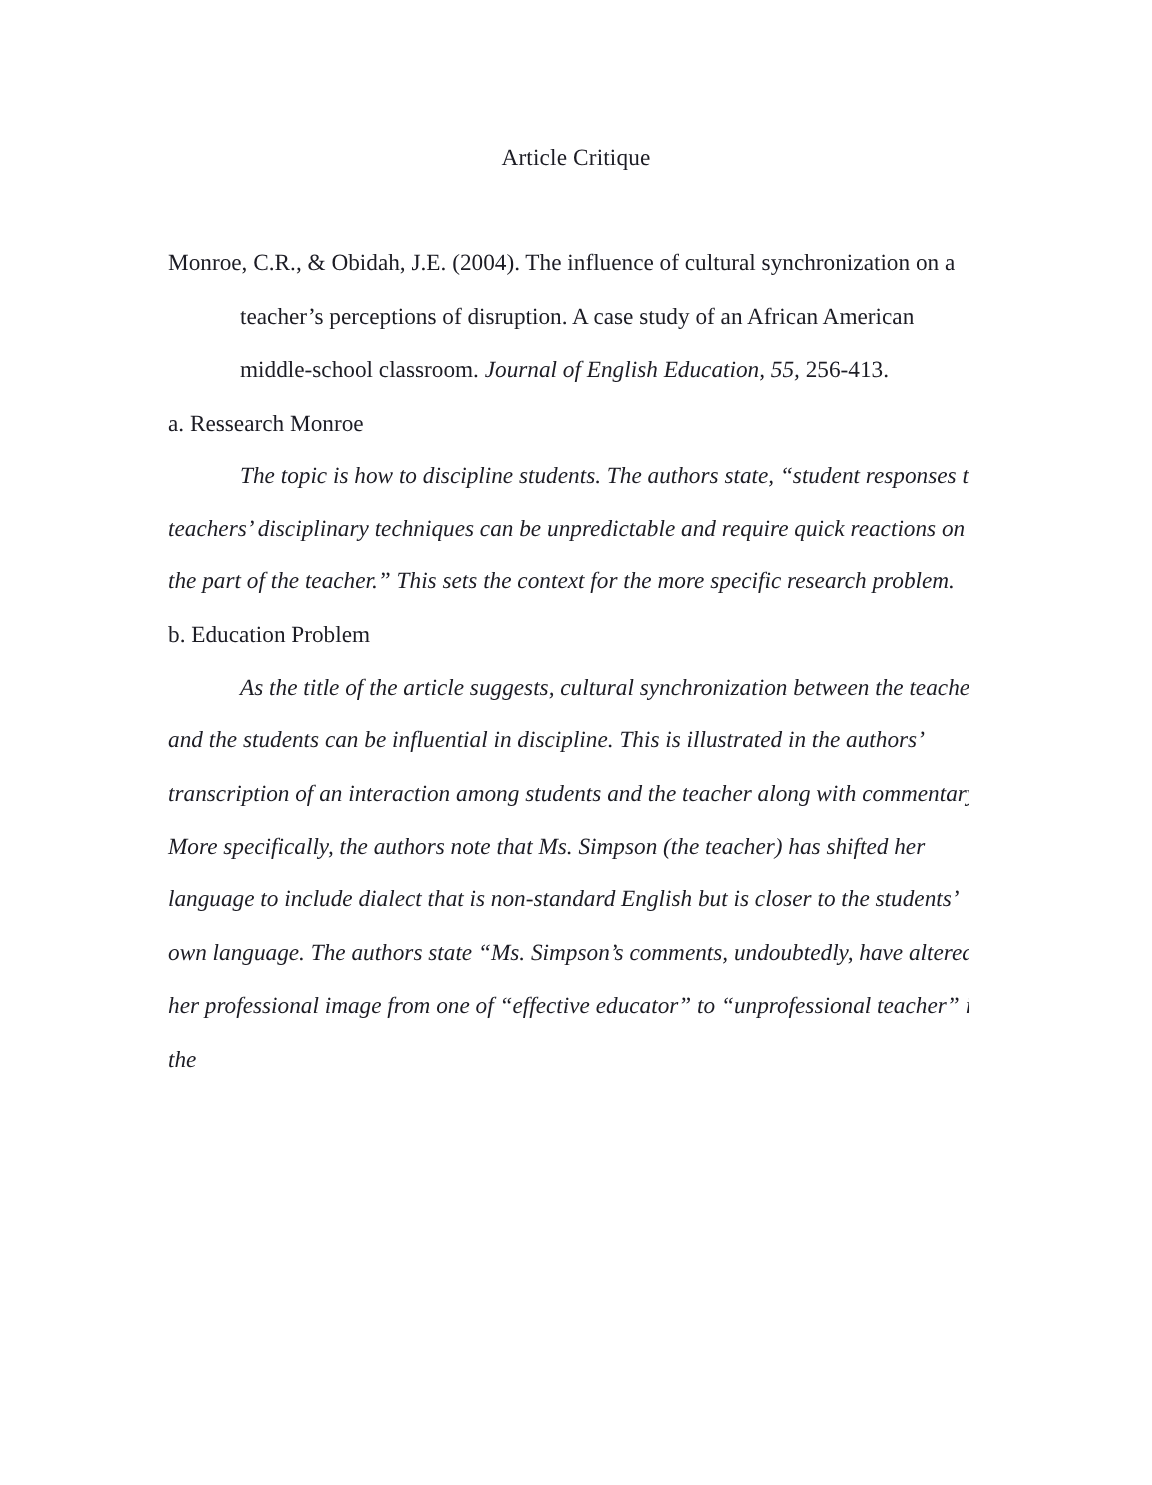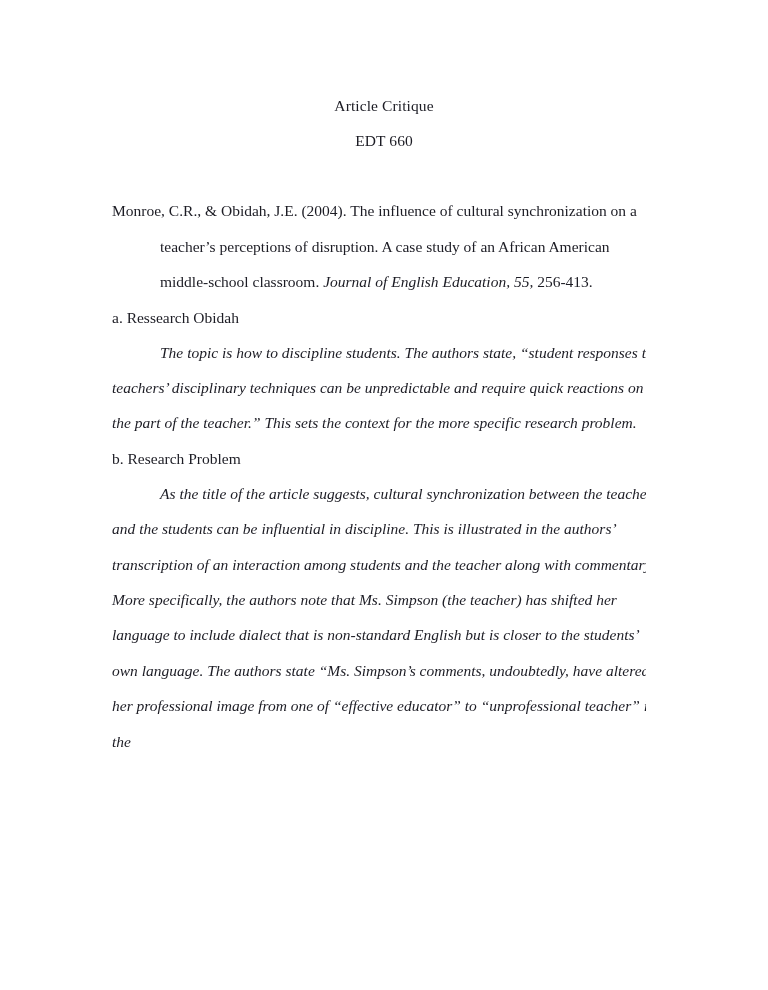--- a/index.html
+++ b/index.html
@@ -75,31 +75,30 @@
   }
 </style>
 </head>
 <body>
 
 <div class="page">
   <div class="content">
 
     <div class="title-block">
       <div class="title-line">Article Critique</div>
-      <div class="title-line">EDT 660</div>
     </div>
 
 
     <div class="citation">
       <span>Monroe, C.R., &amp; Obidah, J.E. (2004).  The influence of cultural synchronization on a teacher’s perceptions of disruption.  A case study of an African American middle-school classroom.  </span><span class="jrnl">Journal of English Education, 55,</span><span> 256-413.</span>
     </div>
 
 
-    <div class="heading-sub">a.  Ressearch Obidah</div>
+    <div class="heading-sub">a.  Ressearch Monroe</div>
 
     <p class="para tight">The topic is how to discipline students.  The authors state,  “student responses to teachers’ disciplinary techniques can be unpredictable and require quick reactions on the part of the teacher.”  This sets the context for the more specific research problem.</p>
 
-    <div class="heading-sub">b.  Research Problem</div>
+    <div class="heading-sub">b.  Education Problem</div>
 
     <p class="para tight">As the title of the article suggests, cultural synchronization between the teacher and the students can be influential in discipline.  This is illustrated in the authors’ transcription of an interaction among students and the teacher along with commentary.  More specifically, the authors note that Ms. Simpson (the teacher) has shifted her language to include dialect that is non-standard English but is closer to the students’ own language.  The authors state “Ms. Simpson’s comments, undoubtedly, have altered her professional image from one of “effective educator” to “unprofessional teacher” in the</p>
 
   </div>
 </div>
 
 </body></html>

